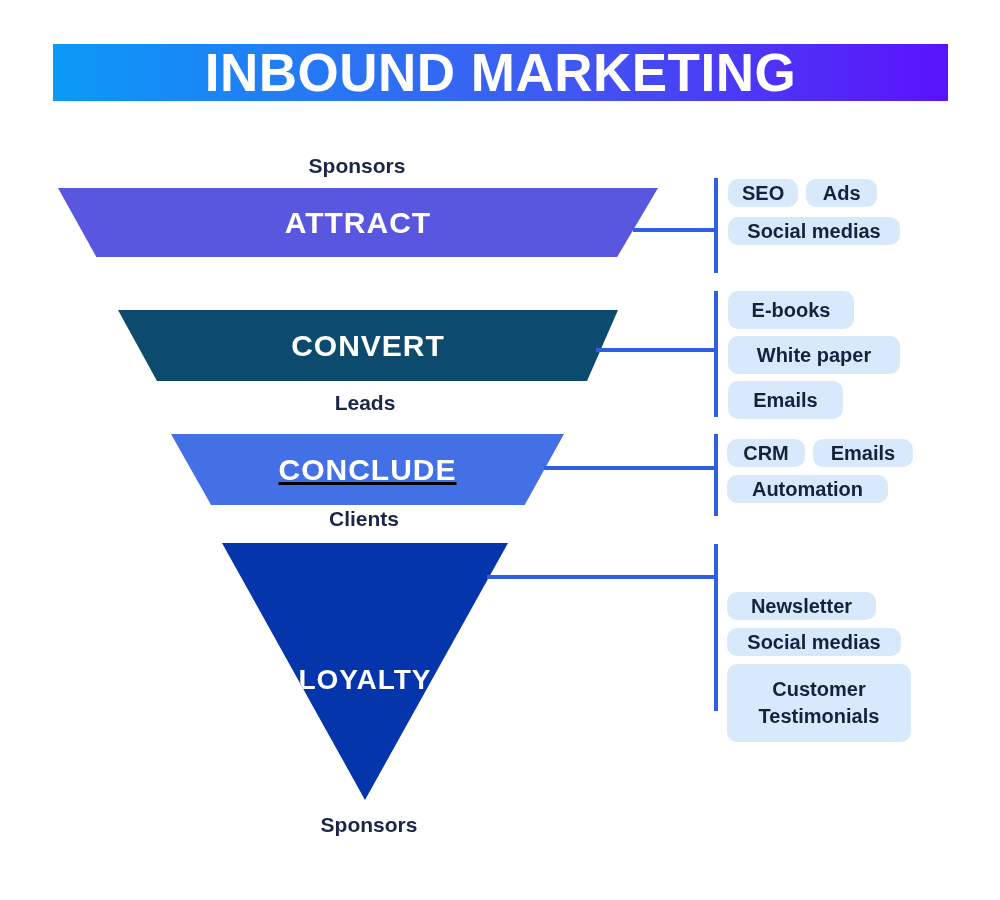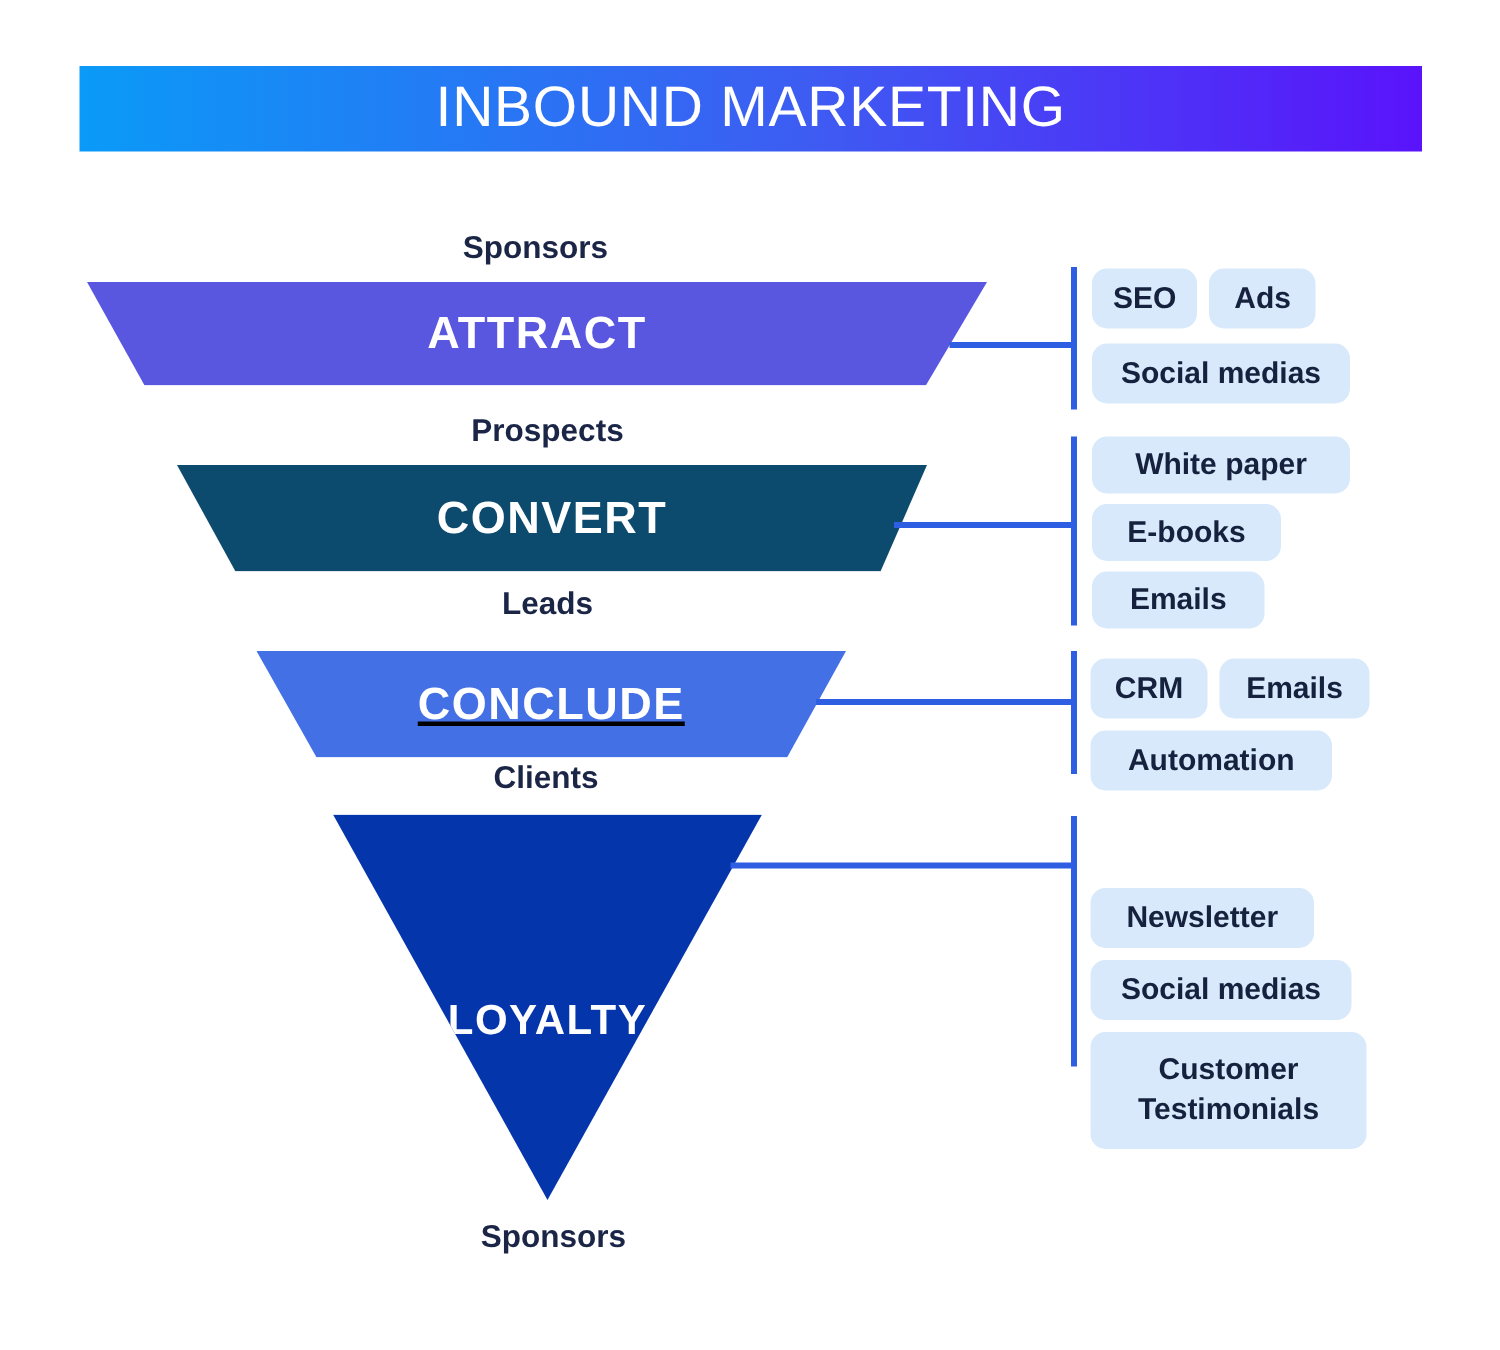--- a/index.html
+++ b/index.html
@@ -8,21 +8,21 @@
     font-family:"Liberation Sans", sans-serif; overflow:hidden;
   }
 
   
   .banner {
     position:absolute; left:53px; top:44px; width:895px; height:57px;
     background:linear-gradient(90deg,#0A9AF7 0%, #3E5BF2 55%, #5A13FB 100%);
     display:flex; align-items:center; justify-content:center;
   }
   .banner-title {
-    color:#ffffff; font-size:38px; font-weight:400; letter-spacing:0.5px;
+    color:#ffffff; font-size:53px; font-weight:700; letter-spacing:0.5px;
   }
 
   
   .aud-label {
     position:absolute; width:220px; text-align:center;
     color:#1B2647; font-size:21px; font-weight:bold;
   }
   .lbl-unknown   { left:247px; top:154px; }
   .lbl-prospects { left:255px; top:276px; }
   .lbl-leads     { left:255px; top:391px; }
@@ -65,21 +65,21 @@
   .v3 { left:714px; top:434px; height:82px; }
   .h4 { left:487px; top:575px; width:227px; }
   .v4 { left:714px; top:544px; height:167px; }
 
   
   .tags { position:absolute; display:flex; flex-direction:column; }
   .tag-row { display:flex; gap:8px; }
   .tag {
     background:#D7E9FB; color:#16213E; font-weight:bold; font-size:20px;
     border-radius:10px; display:flex; align-items:center; justify-content:center;
-    height:40px; box-sizing:border-box; padding:0 14px; text-align:center;
+    height:28px; box-sizing:border-box; padding:0 14px; text-align:center;
   }
   .g1 { left:728px; top:179px; gap:10px; }
   .g2 { left:728px; top:291px; gap:7px; }
   .g2 .tag { height:38px; }
   .g3 { left:727px; top:439px; gap:8px; }
   .g4 { left:727px; top:544px; gap:8px;margin-top:48px; }
 
   .w-seo { min-width:70px; }
   .w-ads { min-width:71px; }
   .w-sm1 { min-width:172px; }
@@ -96,21 +96,20 @@
 </head>
 <body>
 
 <div class="canvas">
 
   <div class="banner">
     <span class="banner-title">INBOUND MARKETING</span>
   </div>
 
   <div class="aud-label lbl-unknown">Sponsors</div>
-  <div class="aud-label lbl-prospects">Prospects</div>
   <div class="aud-label lbl-leads">Leads</div>
   <div class="aud-label lbl-clients">Clients</div>
   <div class="aud-label lbl-sponsors">Sponsors</div>
 
   <div class="trap trap-1">
     <span class="trap-text">ATTRACT</span>
   </div>
   <div class="trap trap-2">
     <span class="trap-text">CONVERT</span>
   </div>
@@ -135,24 +134,24 @@
       <div class="tag w-seo">SEO</div>
       <div class="tag w-ads">Ads</div>
     </div>
     <div class="tag-row">
       <div class="tag w-sm1">Social medias</div>
     </div>
   </div>
 
   <div class="tags g2">
     <div class="tag-row">
-      <div class="tag w-wp">White paper</div>
+      <div class="tag w-eb">E-books</div>
     </div>
     <div class="tag-row">
-      <div class="tag w-eb">E-books</div>
+      <div class="tag w-wp">White paper</div>
     </div>
     <div class="tag-row">
       <div class="tag w-fo">Emails</div>
     </div>
   </div>
 
   <div class="tags g3">
     <div class="tag-row">
       <div class="tag w-crm">CRM</div>
       <div class="tag w-em">Emails</div>

